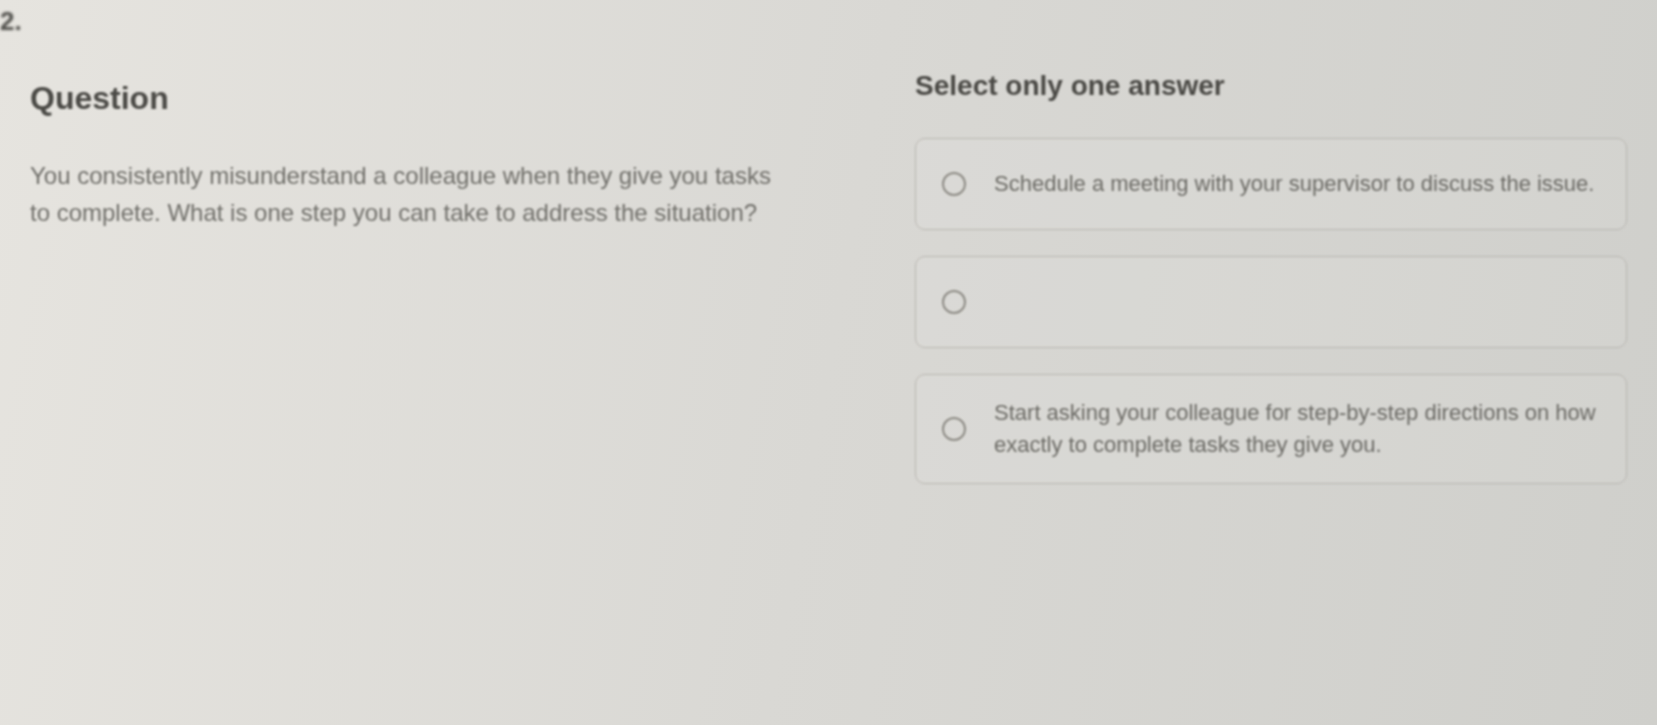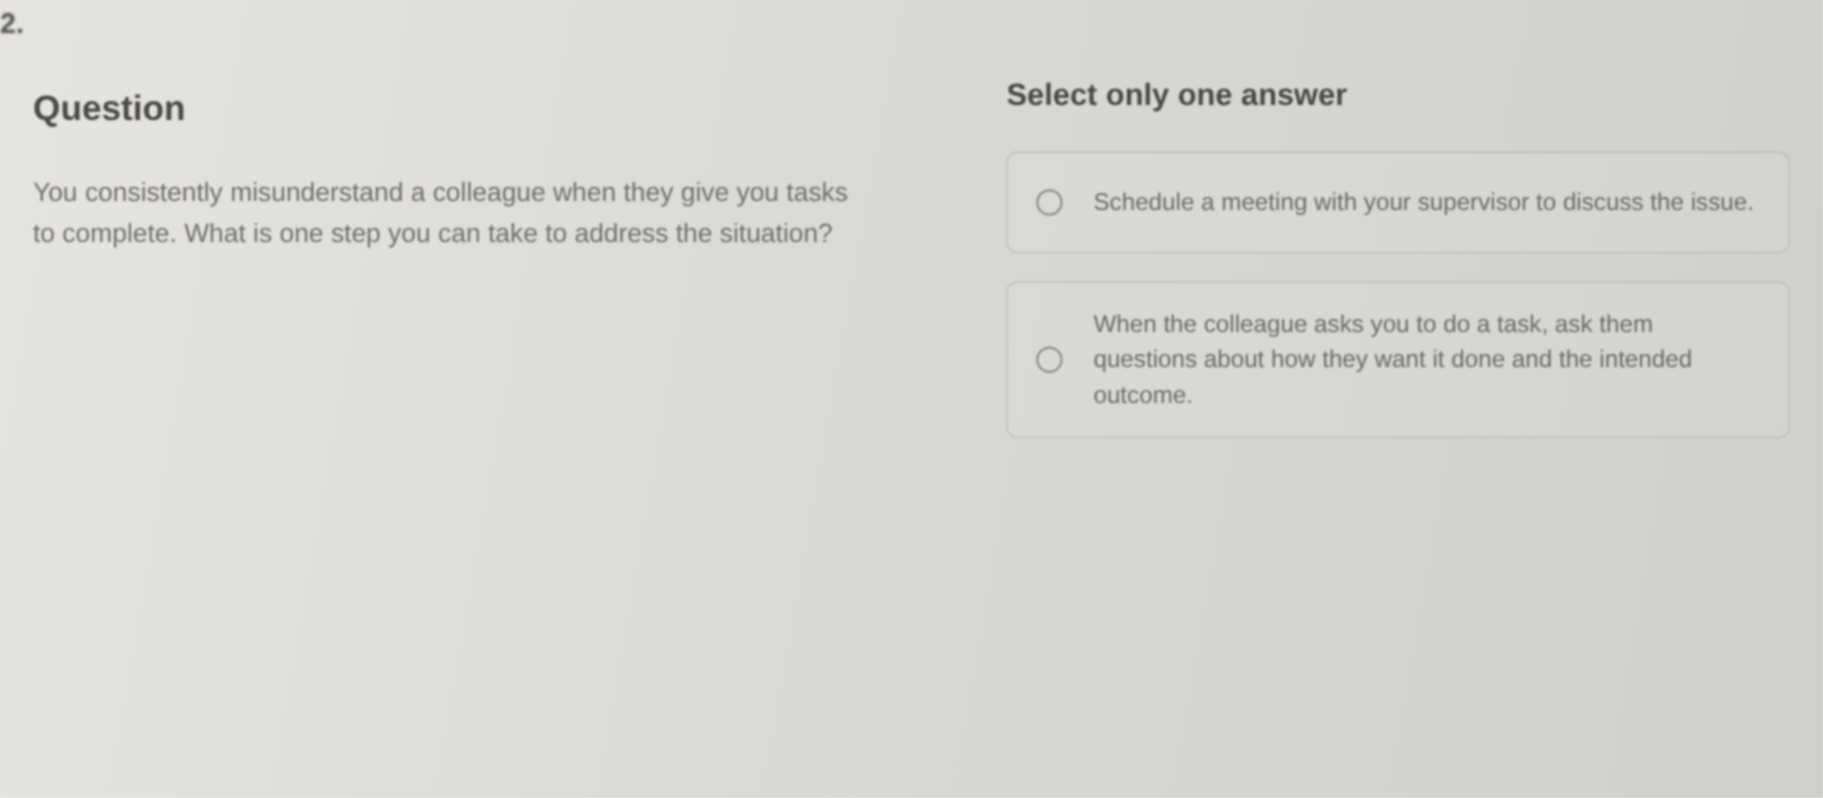--- a/index.html
+++ b/index.html
@@ -102,18 +102,21 @@
     <h3 class="answer-heading">Select only one answer</h3>
 
     <label class="option">
       <span class="radio"></span>
       <span class="option-text">Schedule a meeting with your supervisor to discuss the issue.</span>
     </label>
 
 
     <label class="option">
       <span class="radio"></span>
-      <span class="option-text">When the colleague asks you to do a task, ask them questions about how they want it done and the intended outcome.</span>
     </label>
 
+    <label class="option">
+      <span class="radio"></span>
+      <span class="option-text">Start asking your colleague for step-by-step directions on how exactly to complete tasks they give you.</span>
+    </label>
   </div>
 
 </div>
 
 </body></html>

